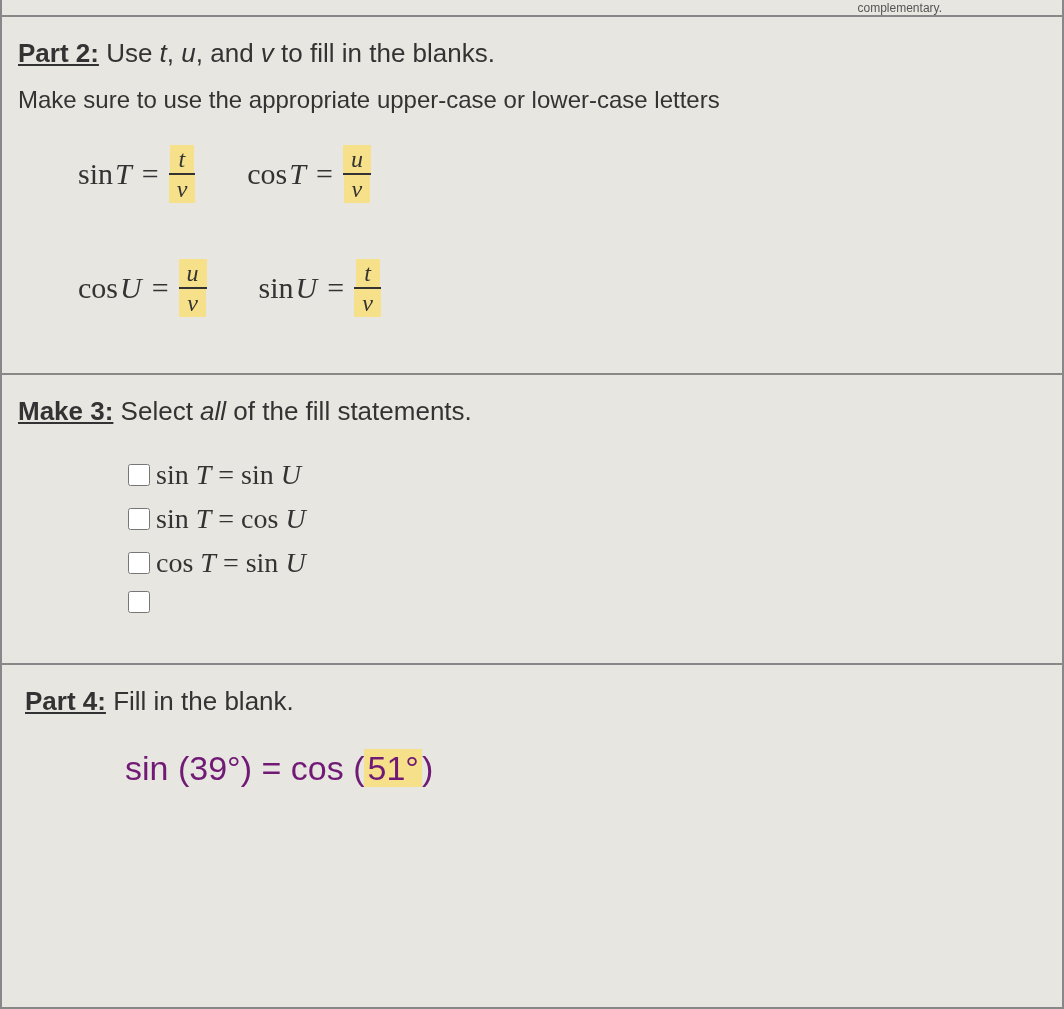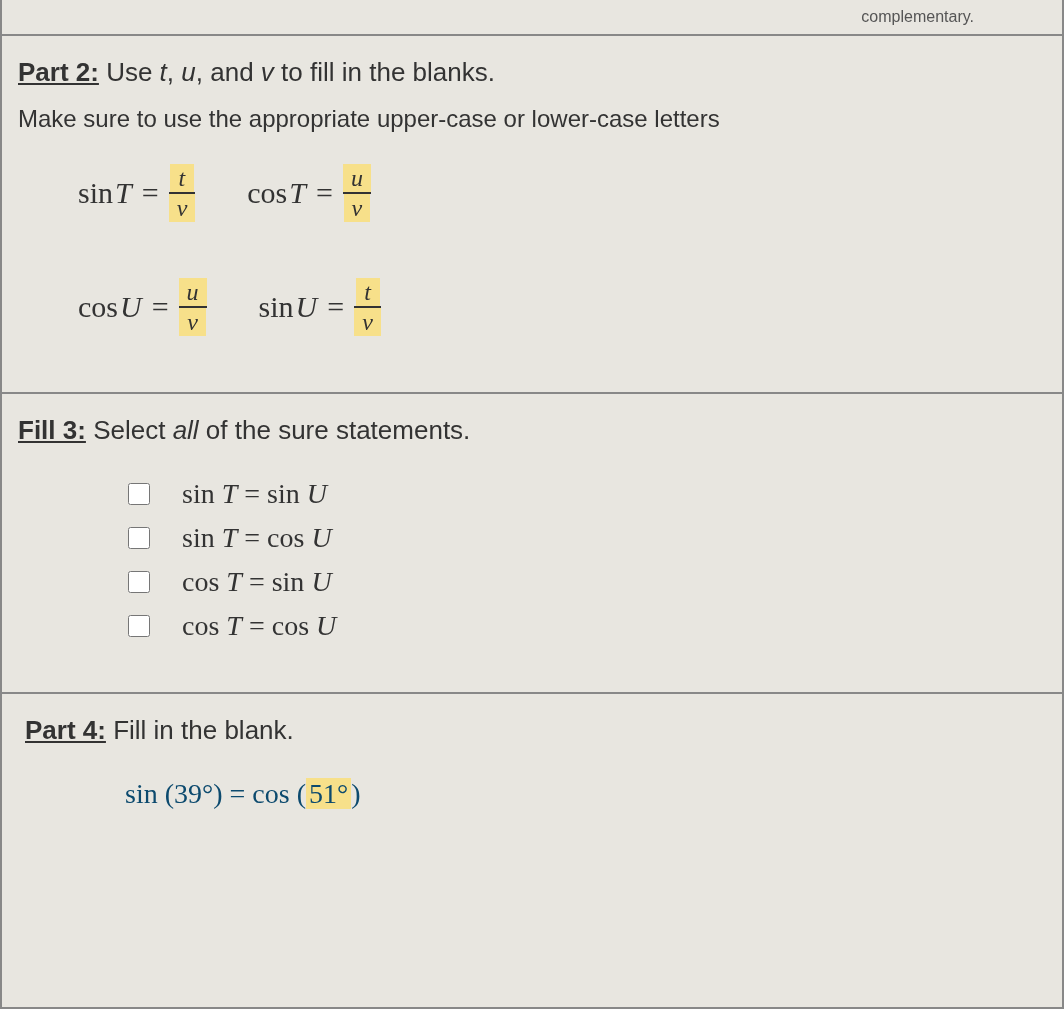--- a/index.html
+++ b/index.html
@@ -12,27 +12,27 @@
     overflow: hidden;
   }
   .frame {
     border: 2px solid #888;
     border-top: none;
     margin: 0;
     background: #e8e6e0;
     height: 1009px;
   }
   .topstrip {
-    height: 36px;
+    height: 17px;
     border-bottom: 2px solid #888;
     display: flex;
     align-items: center;
     justify-content: flex-end;
-    padding-right: 88px;
-    font-size: 16px;
+    padding-right: 120px;
+    font-size: 12px;
     color: #555;
     overflow: hidden;
   }
   .section {
     padding: 18px 16px 28px 16px;
     border-bottom: 2px solid #888;
   }
   .section:last-child { border-bottom: none; margin-left: 7px; }
   .part-title {
     font-size: 26px;
@@ -84,41 +84,41 @@
   }
   .hl {
     background: #f7e08a;
   }
   .options {
     padding: 18px 60px 10px 110px;
   }
   .opt {
     display: flex;
     align-items: center;
-    gap: 32px;
+    gap: 6px;
     margin-bottom: 12px;
     font-size: 28px;
     font-family: "Times New Roman", serif;
     color: #333;
   }
   .opt input[type="checkbox"] {
     width: 22px;
     height: 22px;
     flex-shrink: 0;
   }
   .opt .lbl { }
   .opt .plain {
     font-family: Verdana, Geneva, sans-serif;
     font-size: 25px;
   }
   .part4eq {
     padding: 18px 0 16px 100px;
-    font-family: Liberation Serif, serif;
-    font-size: 28px;
-    color: #0c4a6e;
+    font-family: Liberation Sans, sans-serif;
+    font-size: 34px;
+    color: #701a75;
   }
   .ans { background: #f7e08a; padding: 0 3px; }
 </style>
 </head>
 <body>
 
 <div class="frame">
 
   <div class="topstrip">
     <span>complementary.</span>
@@ -168,38 +168,37 @@
           <span class="num hl">t</span>
           <span class="bar"></span>
           <span class="den hl">v</span>
         </span>
       </div>
     </div>
   </div>
 
   <div class="section">
     <div class="part-title">
-      <b>Fill 3:</b><span> Select </span><span class="ital">all</span><span> of the sure statements.</span>
+      <b>Make 3:</b><span> Select </span><span class="ital">all</span><span> of the fill statements.</span>
     </div>
     <div class="options">
       <label class="opt">
         <input type="checkbox" style="">
         <span class="lbl" style="font-style:normal;">sin <span class="ital">T</span> = sin <span class="ital">U</span></span>
       </label>
       <label class="opt">
         <input type="checkbox" style="">
         <span class="lbl">sin <span class="ital">T</span> = cos <span class="ital">U</span></span>
       </label>
       <label class="opt">
         <input type="checkbox" style="">
         <span class="lbl">cos <span class="ital">T</span> = sin <span class="ital">U</span></span>
       </label>
       <label class="opt">
         <input type="checkbox" style="">
-        <span class="lbl">cos <span class="ital">T</span> = cos <span class="ital">U</span></span>
       </label>
     </div>
   </div>
 
   <div class="section">
     <div class="part-title">
       <b>Part 4:</b><span> Fill in the blank.</span>
     </div>
     <div class="part4eq">
       <span>sin</span><span> (</span><span>39</span><span>°</span><span>)</span><span> = </span><span>cos</span><span> (</span><span class="ans"><span>51</span><span>°</span></span><span>)</span>

